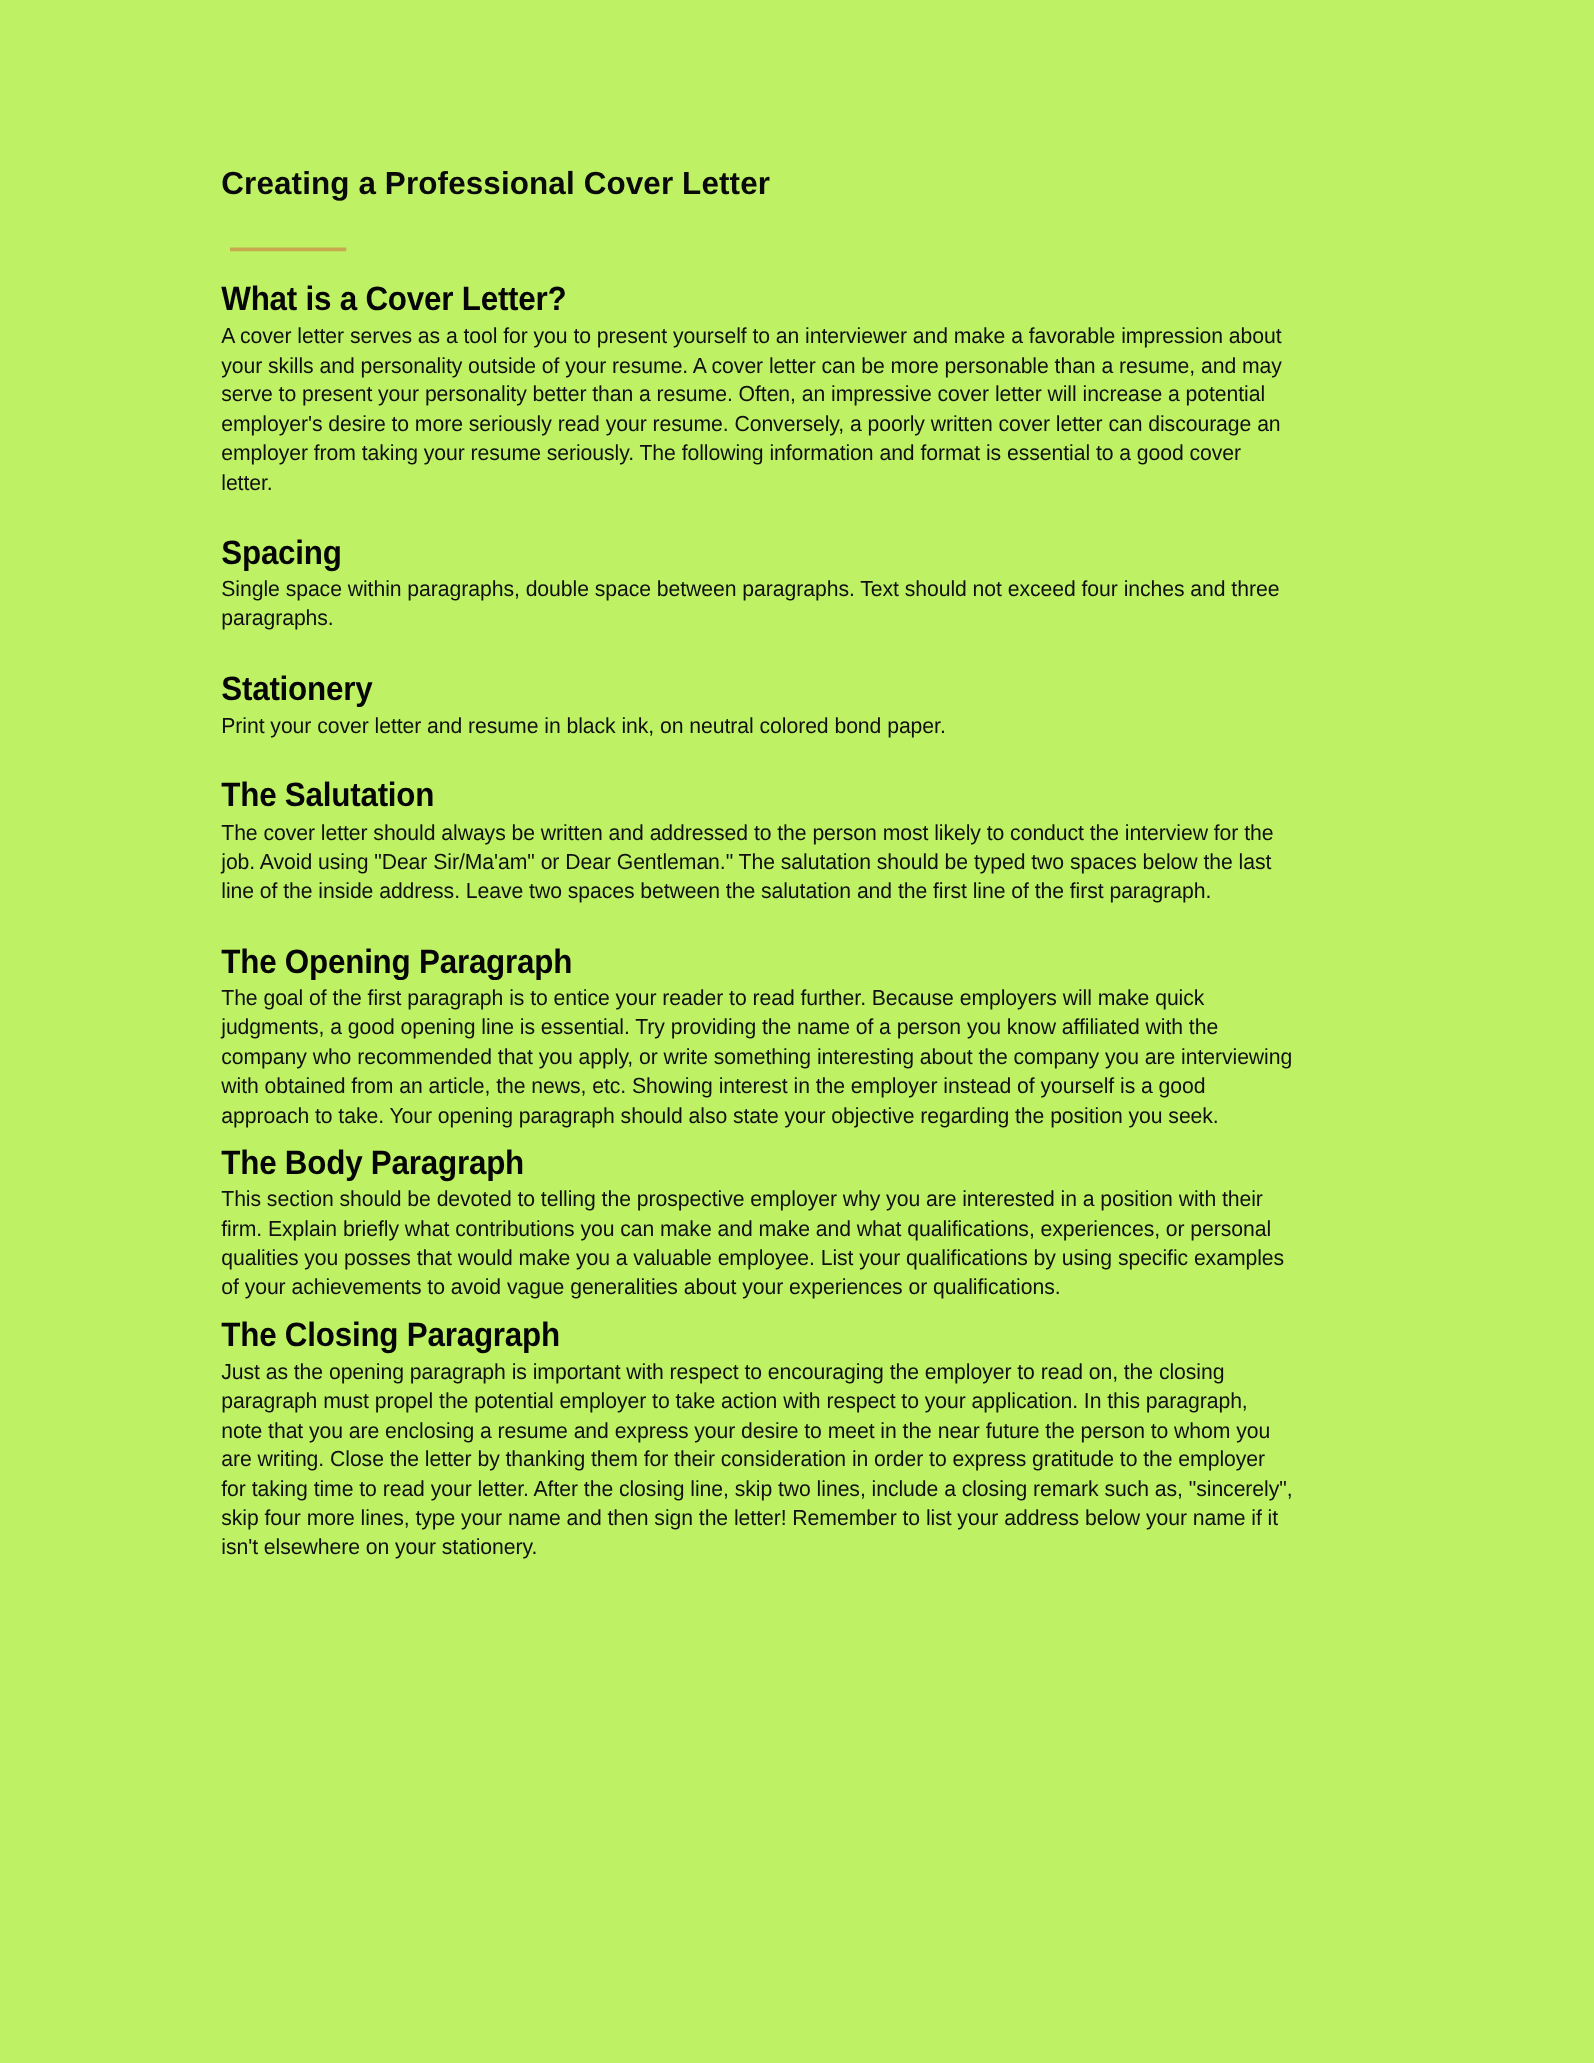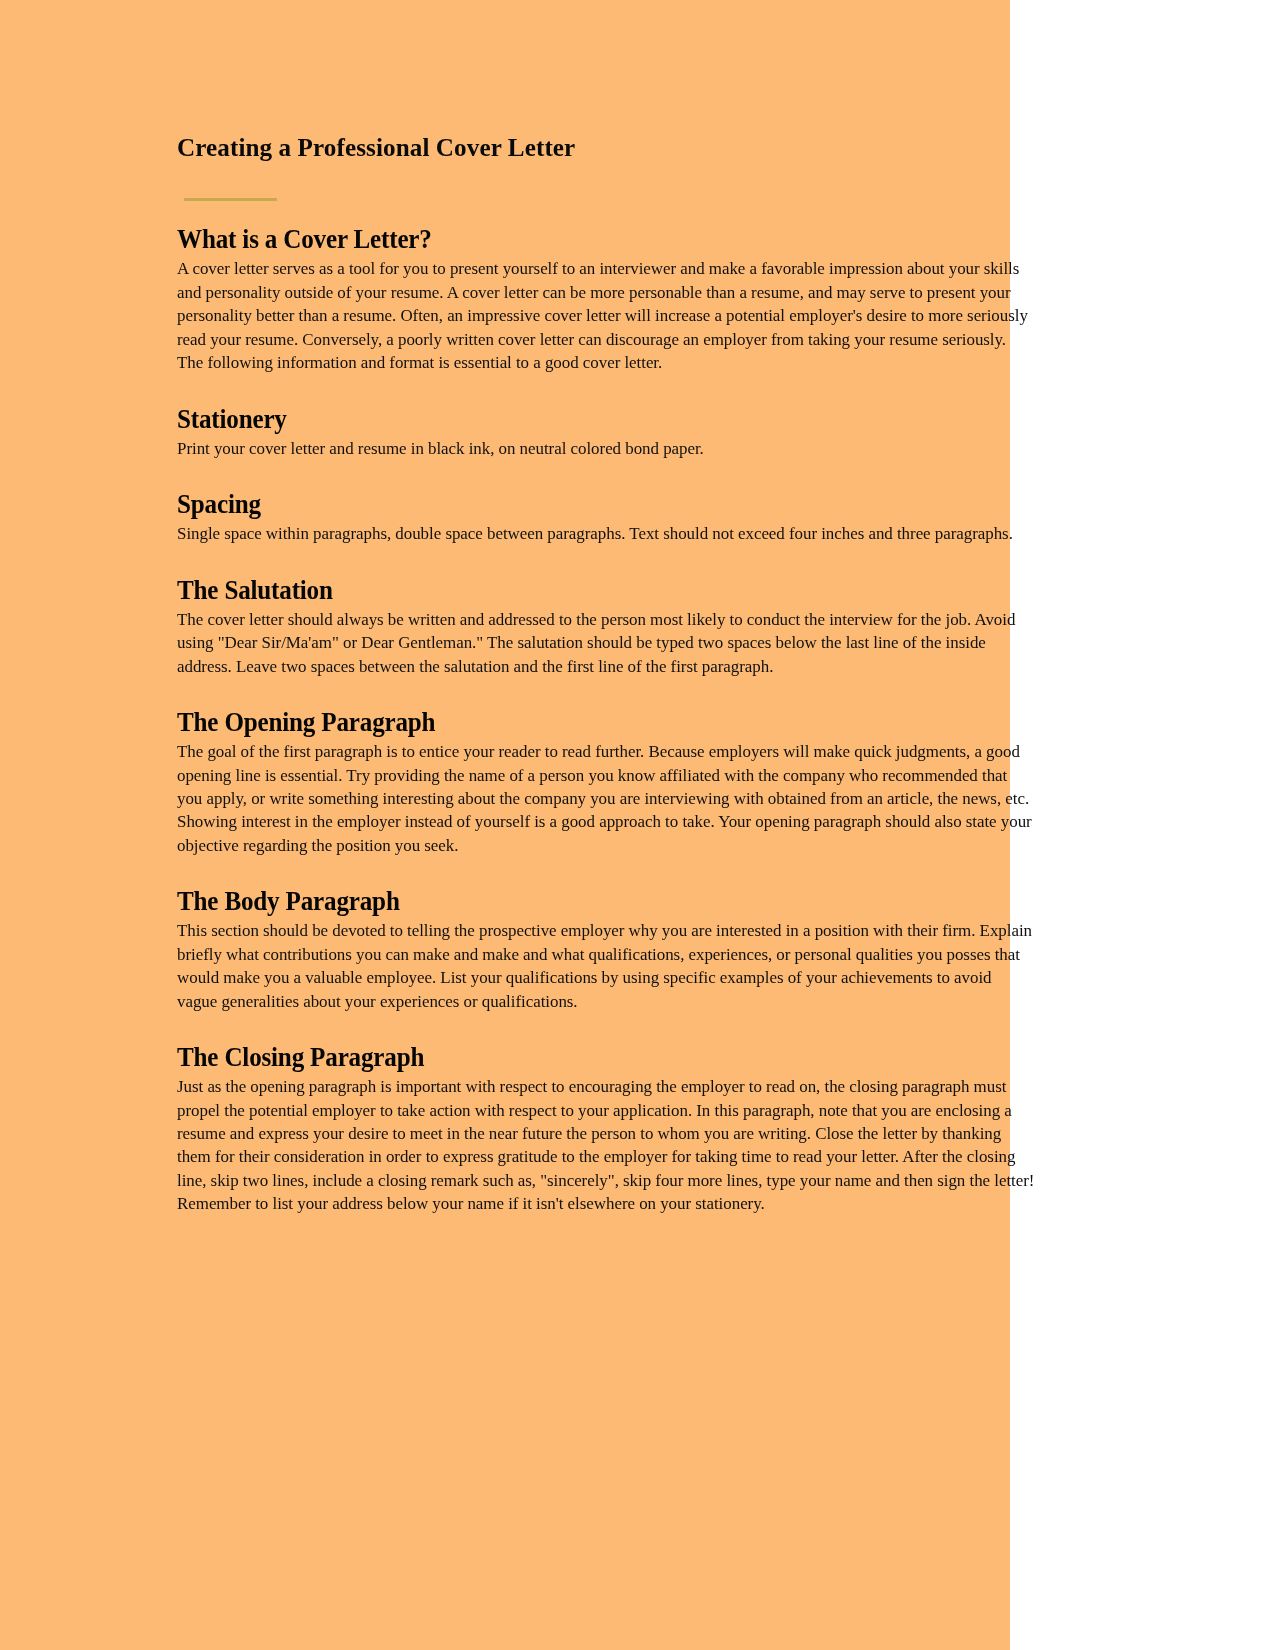--- a/index.html
+++ b/index.html
@@ -12,24 +12,23 @@
     height: 1650px;
     font-family: "Liberation Sans", "DejaVu Sans", sans-serif;
     color: #000000;
     position: relative;
     overflow: hidden;
   }
 
   .page {
     position: absolute;
     left: 0; top: 0;
-    width: 1010px;
+    width: 1275px;
     height: 1650px;
-    background: #fdba74;
-    font-family: Liberation Serif, serif;
+    background: #bef264;
   }
 
   .content {
     position: absolute;
     left: 177px;
     top: 133px;
     width: 860px;
   }
 
   .doc-title {
@@ -46,21 +45,21 @@
   .title-rule {
     width: 93px;
     height: 3px;
     background: #c8a94e;
     margin: 36px 0 0 7px;
     border: 0;
     padding: 0;
   }
 
   .section {
-    margin-top: 30px;
+    margin-top: 12px;
   }
   .section.first { margin-top: 24px; }
   .section.tight { margin-top: 30px; }
 
   h2.section-heading {
     font-size: 27px;
     font-weight: bold;
     line-height: 1.08;
     margin: 0 0 3px 0;
     color: #060606;
@@ -90,27 +89,27 @@
     <h1 class="doc-title">Creating a Professional Cover Letter</h1>
 
     <div class="title-rule"></div>
 
     <div class="section first">
       <h2 class="section-heading">What is a Cover Letter?</h2>
       <p class="section-body">A cover letter serves as a tool for you to present yourself to an interviewer and make a favorable impression about your skills and personality outside of your resume. A cover letter can be more personable than a resume, and may serve to present your personality better than a resume. Often, an impressive cover letter will increase a potential employer's desire to more seriously read your resume. Conversely, a poorly written cover letter can discourage an employer from taking your resume seriously. The following information and format is essential to a good cover letter.</p>
     </div>
 
     <div class="section tight">
-      <h2 class="section-heading">Stationery</h2>
-      <p class="section-body">Print your cover letter and resume in black ink, on neutral colored bond paper.</p>
+      <h2 class="section-heading">Spacing</h2>
+      <p class="section-body">Single space within paragraphs, double space between paragraphs. Text should not exceed four inches and three paragraphs.</p>
     </div>
 
     <div class="section tight">
-      <h2 class="section-heading">Spacing</h2>
-      <p class="section-body">Single space within paragraphs, double space between paragraphs. Text should not exceed four inches and three paragraphs.</p>
+      <h2 class="section-heading">Stationery</h2>
+      <p class="section-body">Print your cover letter and resume in black ink, on neutral colored bond paper.</p>
     </div>
 
 
     <div class="section tight">
       <h2 class="section-heading">The Salutation</h2>
       <p class="section-body">The cover letter should always be written and addressed to the person most likely to conduct the interview for the job. Avoid using "Dear Sir/Ma'am" or Dear Gentleman." The salutation should be typed two spaces below the last line of the inside address. Leave two spaces between the salutation and the first line of the first paragraph.</p>
     </div>
 
     <div class="section tight">
       <h2 class="section-heading">The Opening Paragraph</h2>

